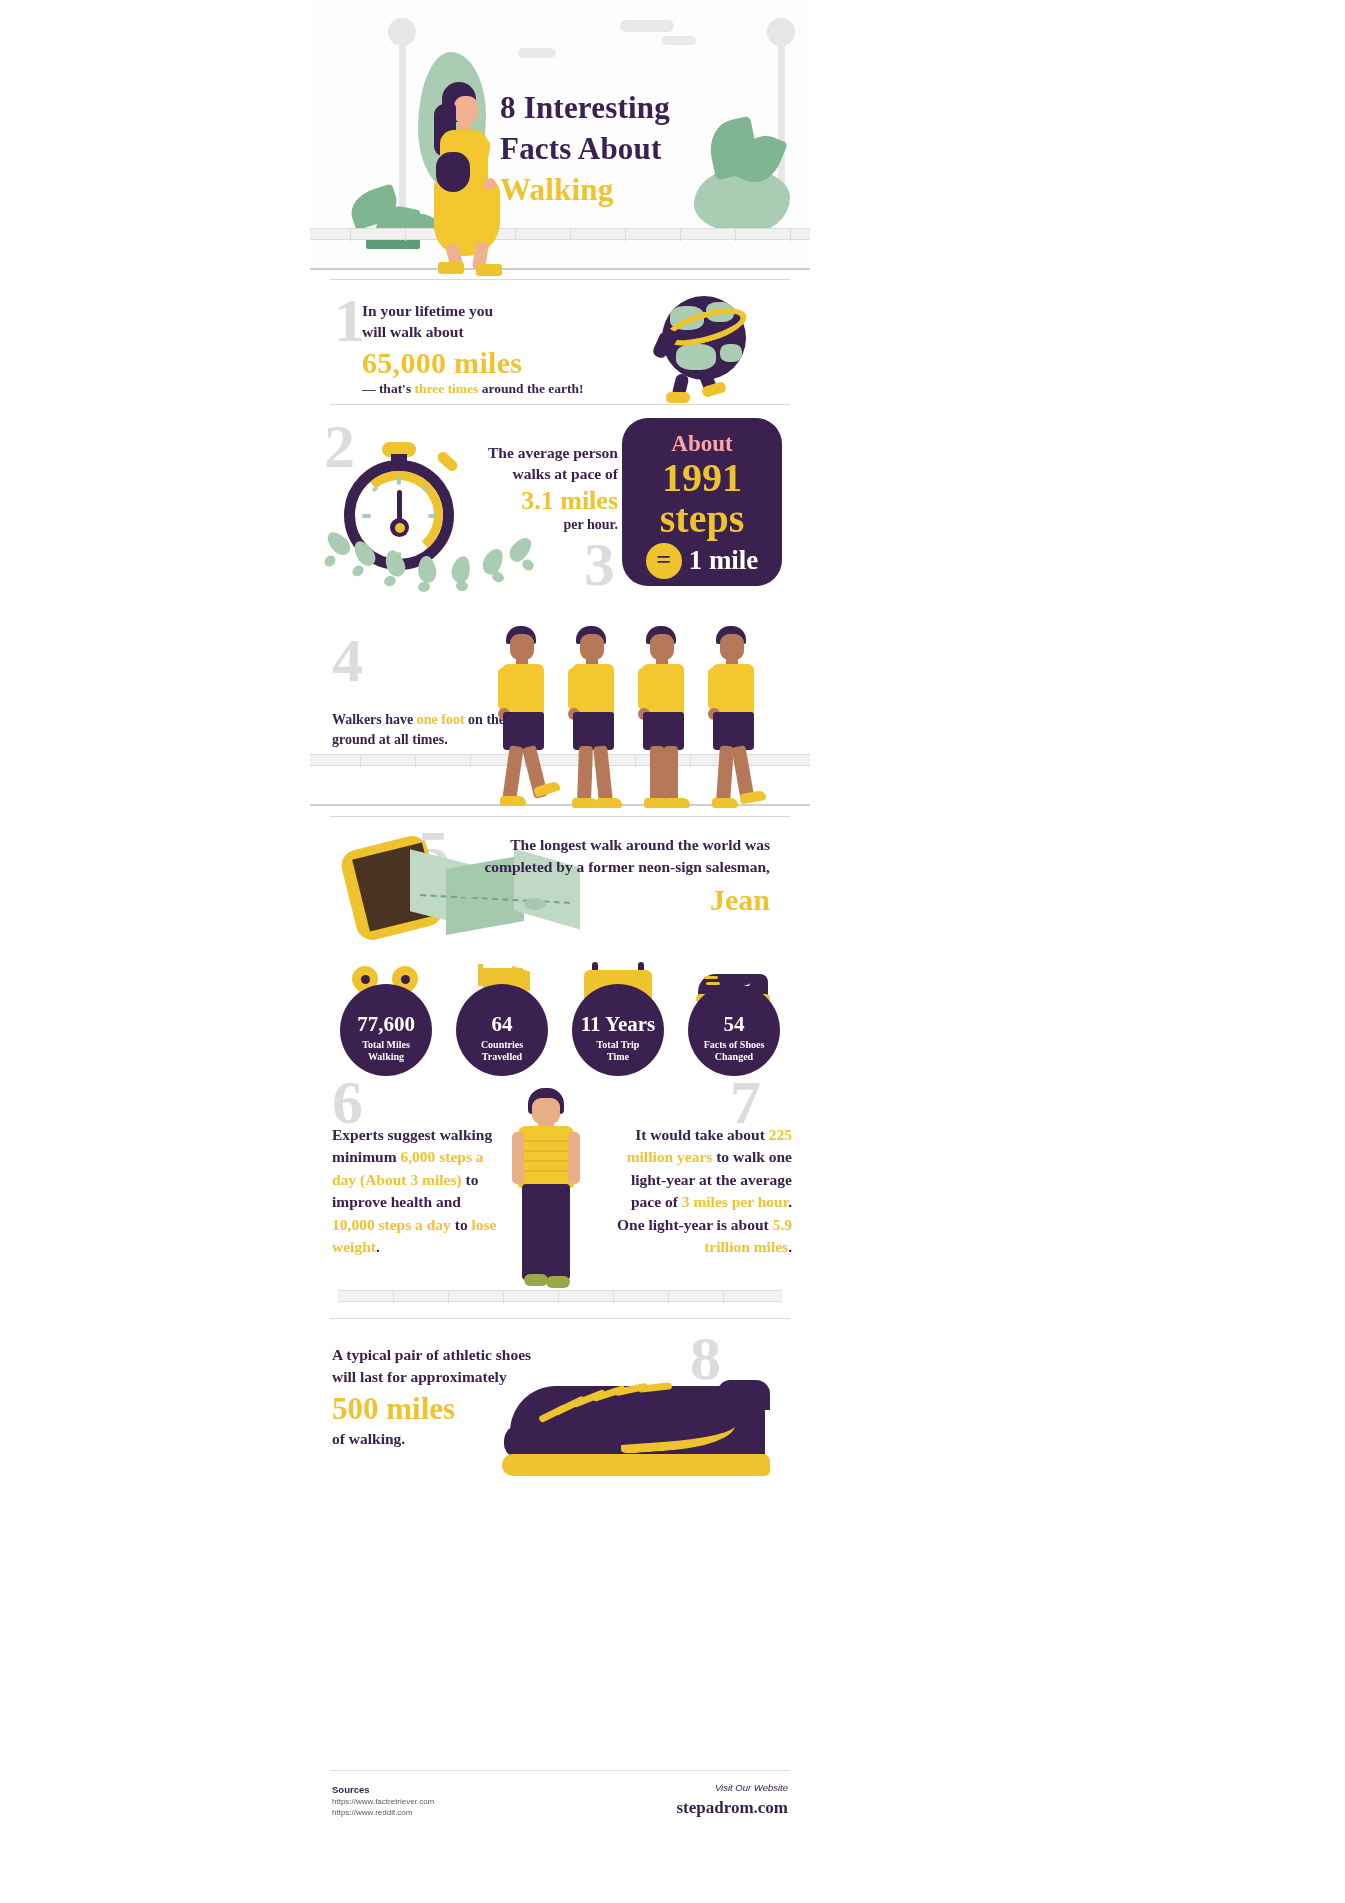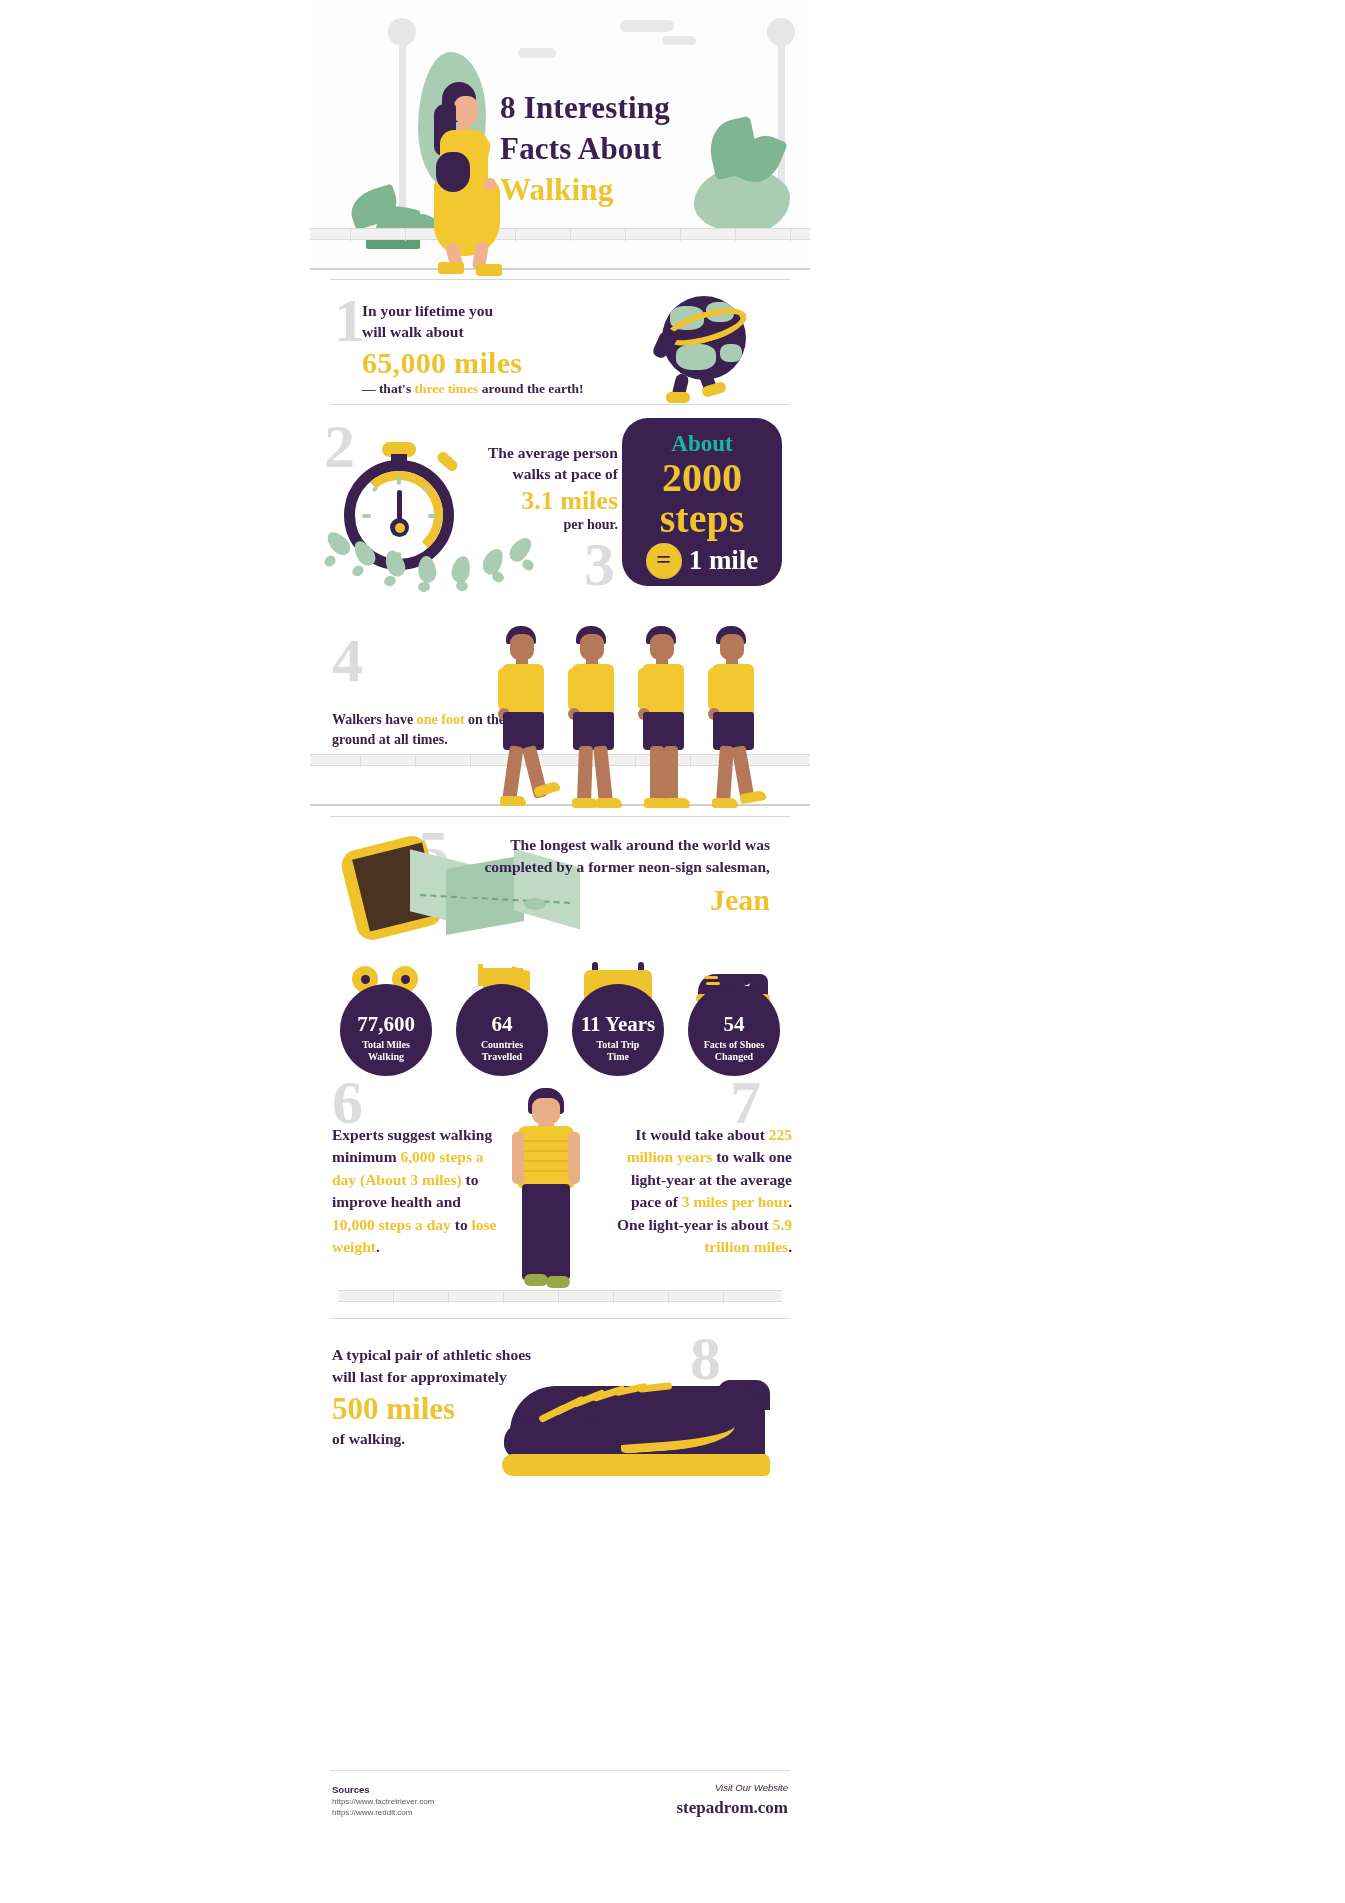--- a/index.html
+++ b/index.html
@@ -21,21 +21,21 @@
     top: 0;
     width: 500px;
     height: 1806px;
     background: #ffffff;
   }
 
   
   .serif { font-family: "Liberation Serif", serif; font-weight: bold; }
   .purple { color: #3B2150; }
   .yellow { color: #EFC32E; }
-  .mint  { color: #14b8a6; }
+  .mint  { color: #fca5a5; }
   .bignum {
     font-family: "Liberation Serif", serif;
     font-weight: bold;
     color: #DCDCDC;
     line-height: .8;
     user-select: none;
   }
   .divider {
     position: absolute;
     height: 1px;
@@ -392,21 +392,21 @@
       <div class="headline">The average person</div>
       <div class="headline">walks at pace of</div>
       <div class="f2-big yellow">3.1 miles</div>
       <div class="f2-small">per hour.</div>
     </div>
 
     <div class="bignum f3-num">3</div>
 
     <div class="stepbox">
       <div class="serif mint sb-about">About</div>
-      <div class="serif yellow sb-2000">2000</div>
+      <div class="serif yellow sb-2000">1991</div>
       <div class="serif yellow sb-steps">steps</div>
       <div class="sb-row">
         <div class="sb-eq serif">=</div>
         <div class="sb-mile serif">1 mile</div>
       </div>
     </div>
   </div>
 
   <div class="fact" style="top:636px;height:180px;">
     <div class="bignum f4-num">4</div>

